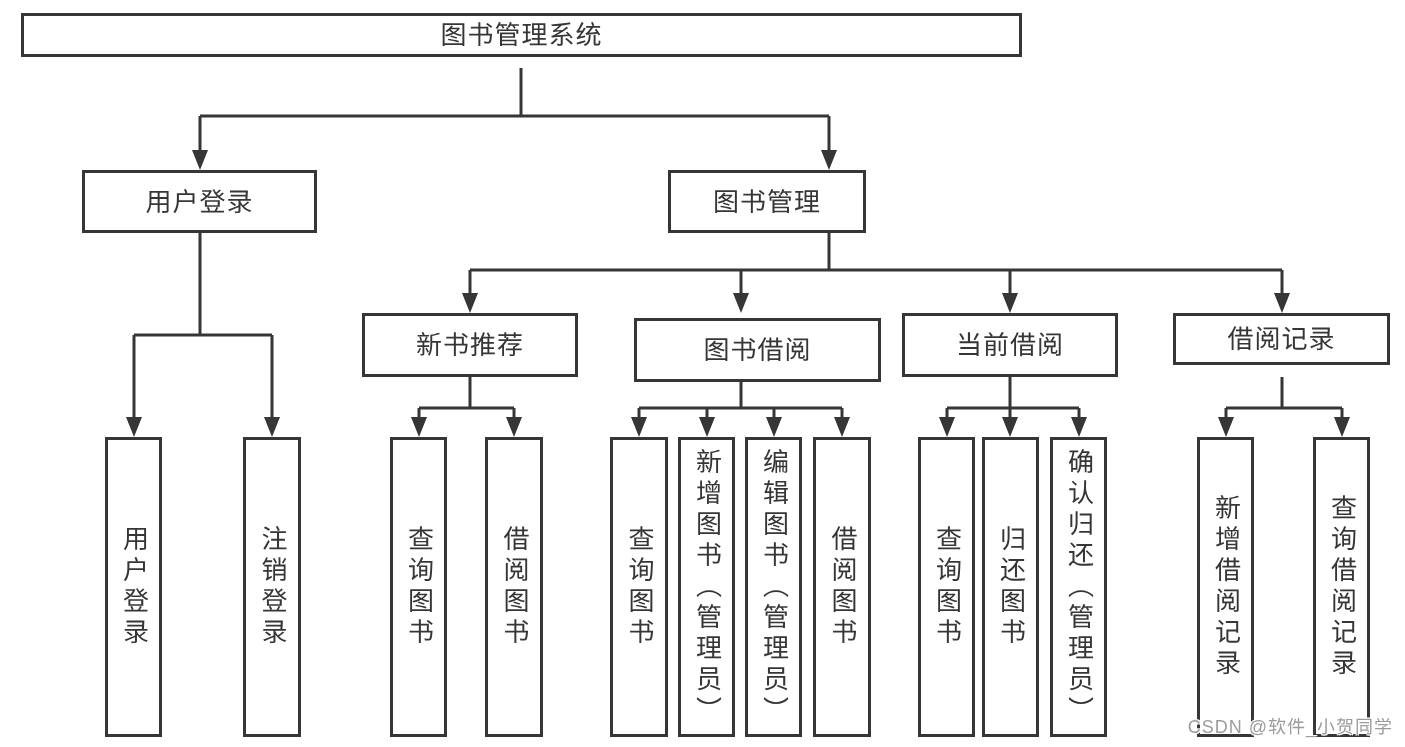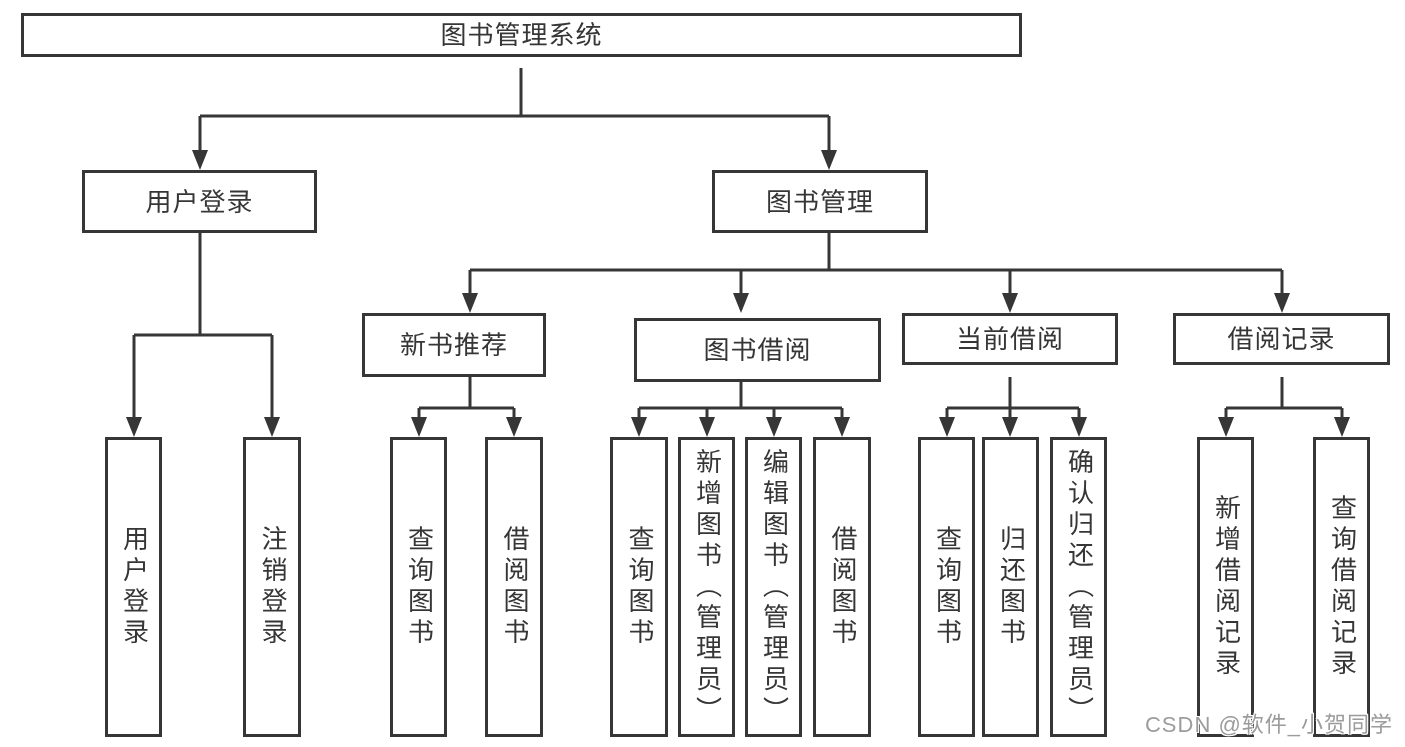--- a/index.html
+++ b/index.html
@@ -12,21 +12,21 @@
   .wires path{stroke:#363636;stroke-width:3;fill:none;}
   .wires polygon{fill:#363636;stroke:none;}
   .node{
     position:absolute;box-sizing:border-box;border:3px solid #363636;
     background:#ffffff;display:flex;align-items:center;justify-content:center;
     font-size:26px;line-height:1;color:#363636;
   }
   .h{letter-spacing:1px;white-space:nowrap;}
   .v{writing-mode:vertical-rl;letter-spacing:5px;}
   .watermark{
-    position:absolute;right:12px;bottom:9px;font-size:22px;letter-spacing:1px;
+    position:absolute;right:12px;bottom:9px;font-size:18px;letter-spacing:1px;
     color:#9c9c9c;white-space:nowrap;
     text-shadow:1px 1px 0 #ffffff,-1px -1px 0 #ffffff,1px -1px 0 #ffffff,-1px 1px 0 #ffffff;
     margin-left:17px;
   }
 </style>
 </head>
 <body>
 
 <div class="canvas">
 
@@ -94,25 +94,25 @@
       <path d="M1226 408 V417"></path>
         <polygon points="1218,417 1234,417 1226,437"></polygon>
       <path d="M1342 408 V417"></path>
         <polygon points="1334,417 1350,417 1342,437"></polygon>
     </g>
   </svg>
 
   <div class="node h" style="left:21px;top:13px;width:1001px;height:44px">图书管理系统</div>
 
   <div class="node h" style="left:82px;top:170px;width:235px;height:63px">用户登录</div>
-  <div class="node h" style="left:712px;top:170px;width:216px;height:63px">图书管理</div>
+  <div class="node h" style="left:668px;top:170px;width:198px;height:63px">图书管理</div>
 
-  <div class="node h" style="left:362px;top:313px;width:184px;height:64px">新书推荐</div>
+  <div class="node h" style="left:362px;top:313px;width:216px;height:64px">新书推荐</div>
   <div class="node h" style="left:634px;top:318px;width:247px;height:64px">图书借阅</div>
-  <div class="node h" style="left:902px;top:313px;width:216px;height:52px">当前借阅</div>
+  <div class="node h" style="left:902px;top:313px;width:216px;height:64px">当前借阅</div>
   <div class="node h" style="left:1173px;top:313px;width:217px;height:52px">借阅记录</div>
 
   <div class="node v" style="left:105px;top:437px;width:57px;height:300px">用户登录</div>
   <div class="node v" style="left:243px;top:437px;width:58px;height:300px">注销登录</div>
 
   <div class="node v" style="left:390px;top:437px;width:57px;height:300px">查询图书</div>
   <div class="node v" style="left:485px;top:437px;width:58px;height:300px">借阅图书</div>
 
   <div class="node v" style="left:610px;top:437px;width:58px;height:300px">查询图书</div>
   <div class="node v" style="left:678px;top:437px;width:57px;height:300px">新增图书（管理员）</div>

